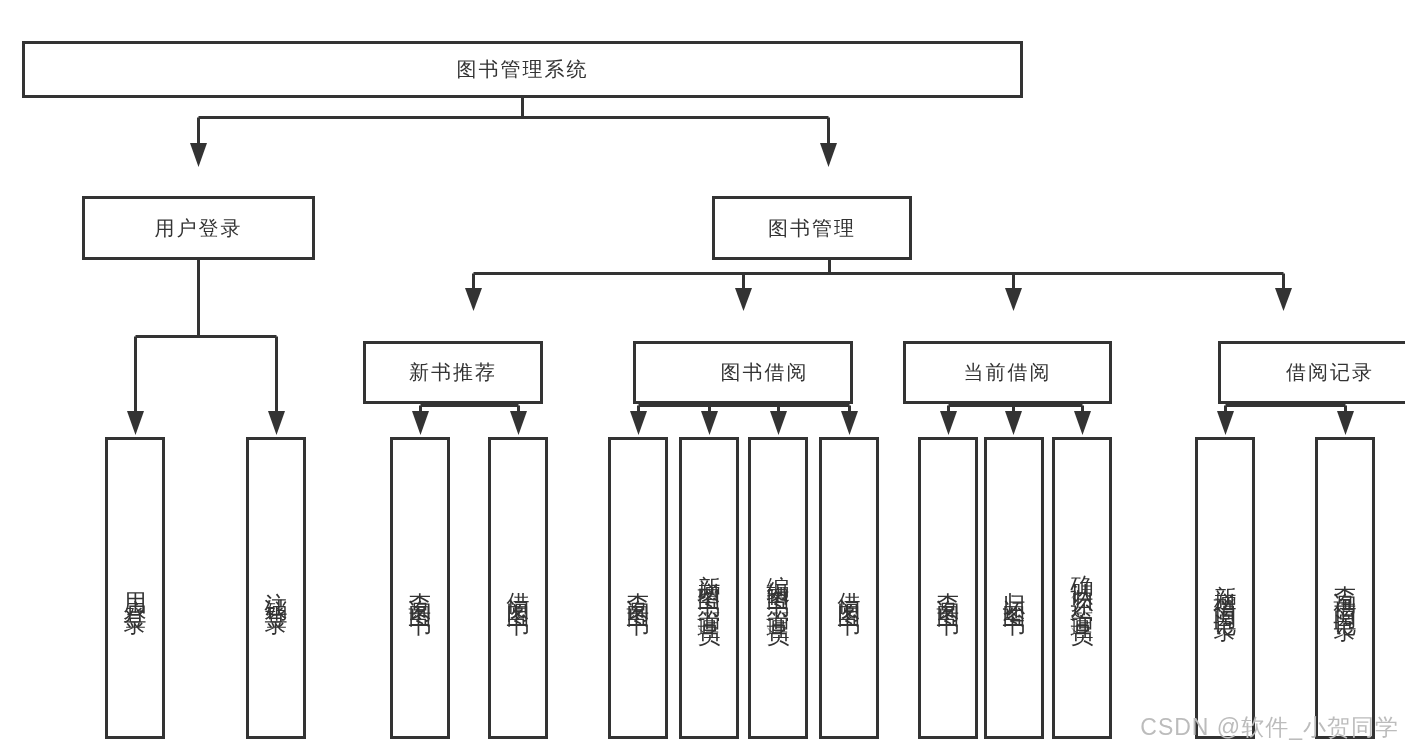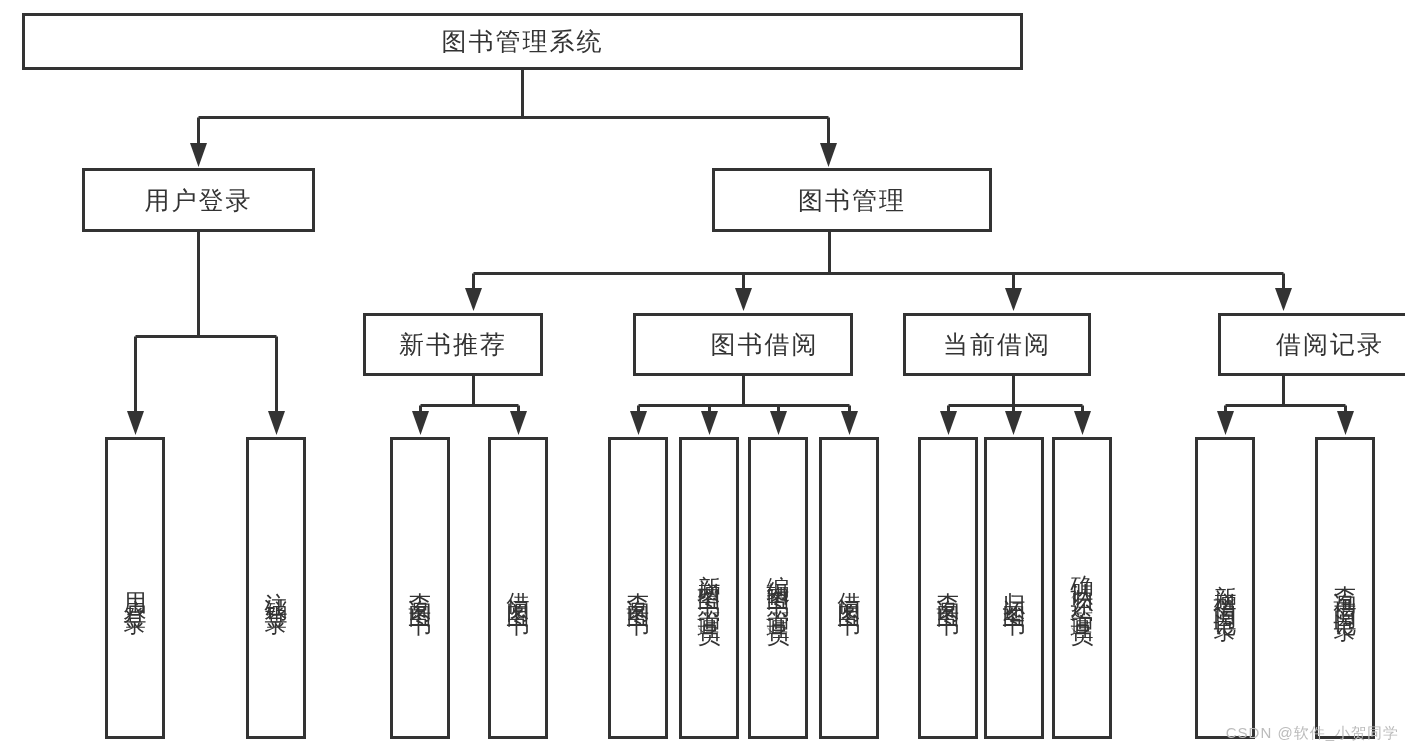--- a/index.html
+++ b/index.html
@@ -25,39 +25,40 @@
     position: absolute;
     box-sizing: border-box;
     border: 3px solid #333333;
     background: #ffffff;
     display: flex;
     align-items: center;
     justify-content: center;
     z-index: 2;
   }
   .hbox {
-    font-size: 25px;
+    font-size: 20px;
     letter-spacing: 2px;
     white-space: nowrap;
+    margin-top: 28px;
   }
   .vbox {
     writing-mode: vertical-rl;
     font-size: 23px;
     letter-spacing: 7px;
     line-height: 1;
   }
   .root-box   { left: 22px;  top: 13px;  width: 1001px; height: 57px; }
 
   .l2-a { left: 82px;  top: 168px; width: 233px; height: 64px; }
-  .l2-b { left: 712px; top: 168px; width: 280px; height: 64px; }
+  .l2-b { left: 712px; top: 168px; width: 200px; height: 64px; }
 
   .l3   { top: 313px; height: 63px; }
   .l3-a { left: 363px;  width: 180px; }
   .l3-b { left: 633px;  width: 220px; padding-left: 43px; }
-  .l3-c { left: 903px;  width: 188px; }
+  .l3-c { left: 903px;  width: 209px; }
   .l3-d { left: 1218px; width: 224px; }
 
   .leaf { top: 437px; height: 302px; width: 60px; }
   .lf-1  { left: 105px; }
   .lf-2  { left: 246px; }
   .lf-3  { left: 390px; }
   .lf-4  { left: 488px; }
   .lf-5  { left: 608px; }
   .lf-6  { left: 679px; }
   .lf-7  { left: 748px; }
@@ -65,21 +66,21 @@
   .lf-9  { left: 918px; }
   .lf-10 { left: 984px; }
   .lf-11 { left: 1052px; }
   .lf-12 { left: 1195px; }
   .lf-13 { left: 1315px; }
 
   .watermark {
     position: absolute;
     right: 6px;
     bottom: 4px;
-    font-size: 15px;
+    font-size: 23px;
     color: #bcbcbc;
     letter-spacing: 1px;
     z-index: 3;
     white-space: nowrap;
   }
   svg path    { stroke: #333333; stroke-width: 3; fill: none; }
   svg polygon { fill: #333333; stroke: none; }
 </style>
 </head>
 <body>

